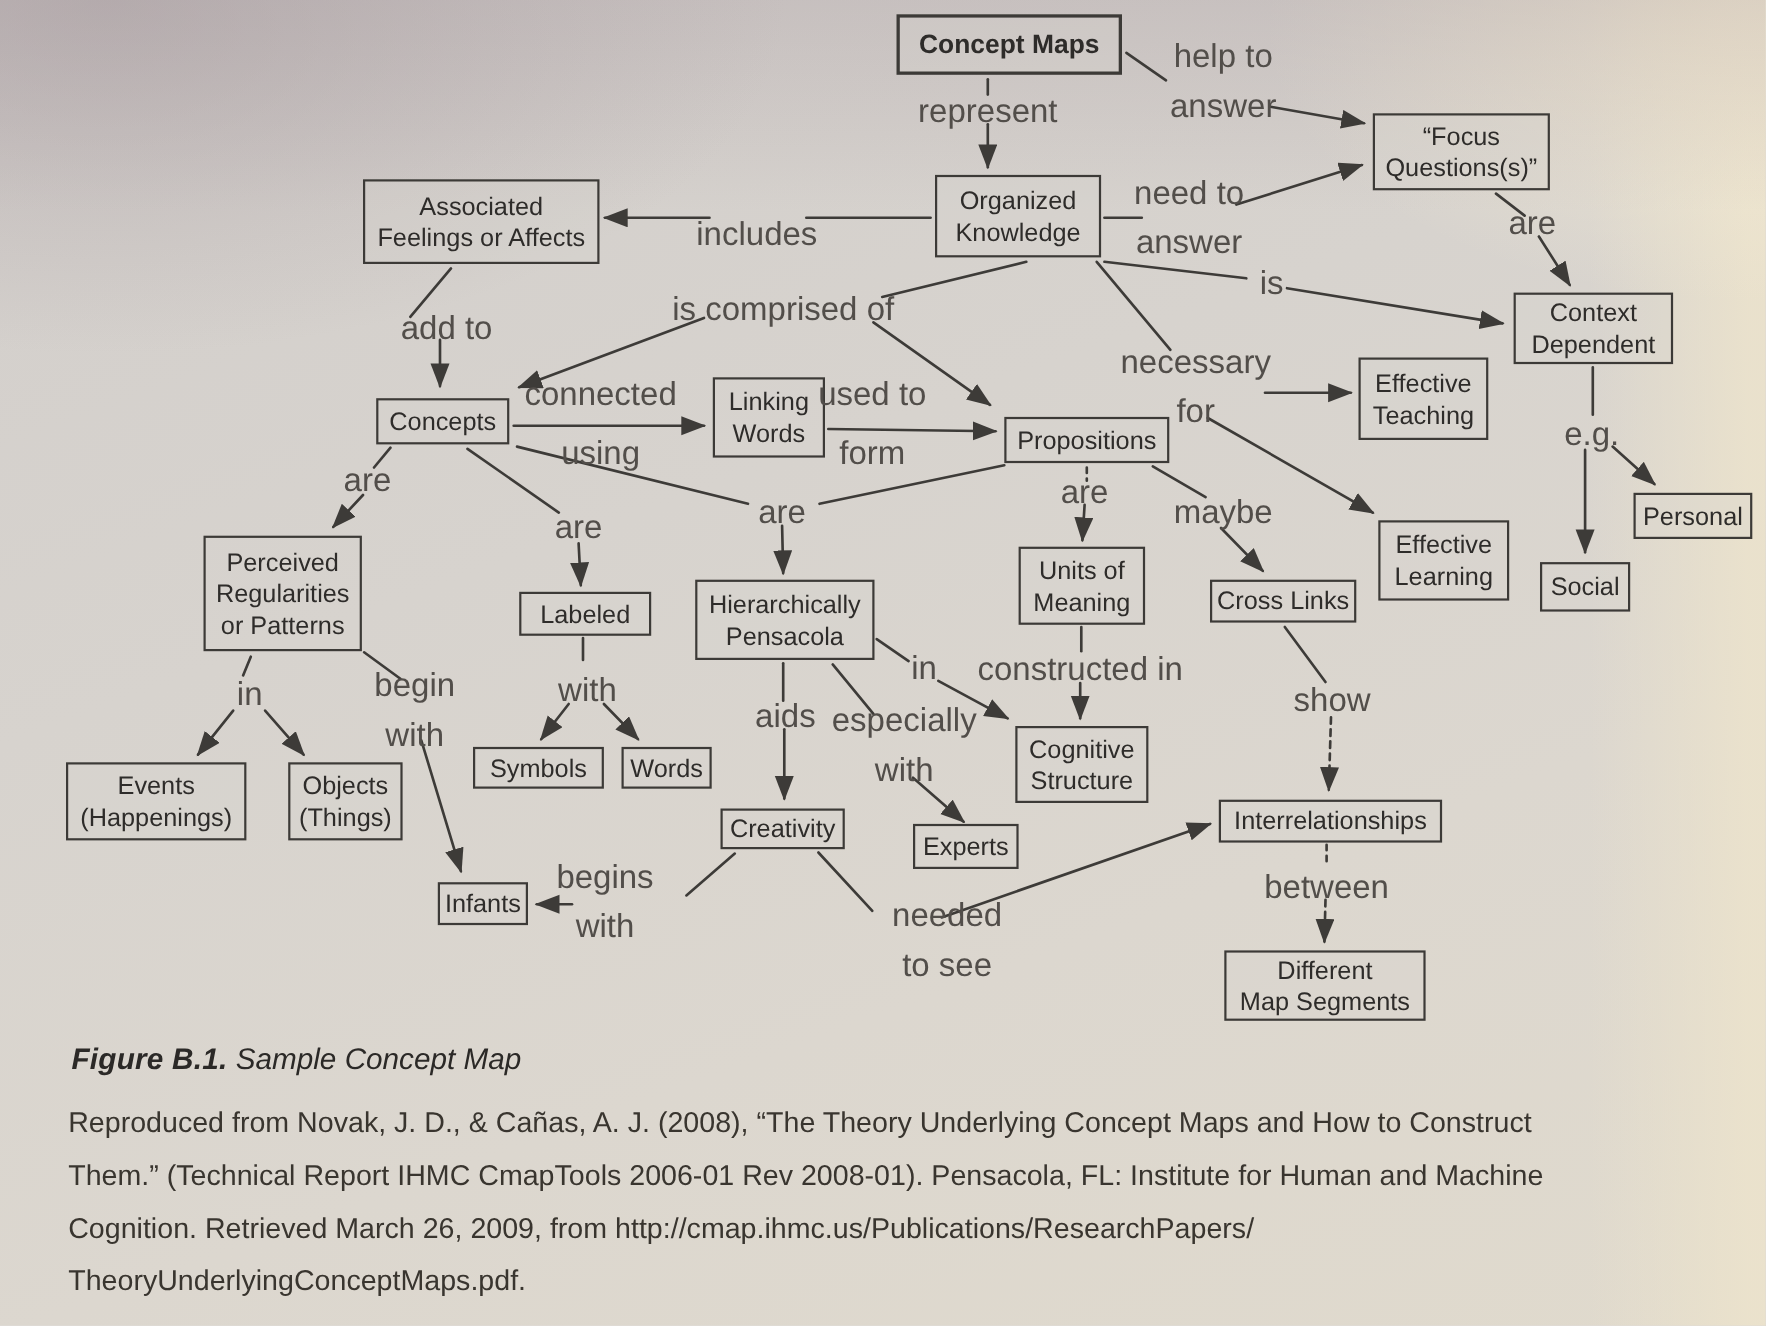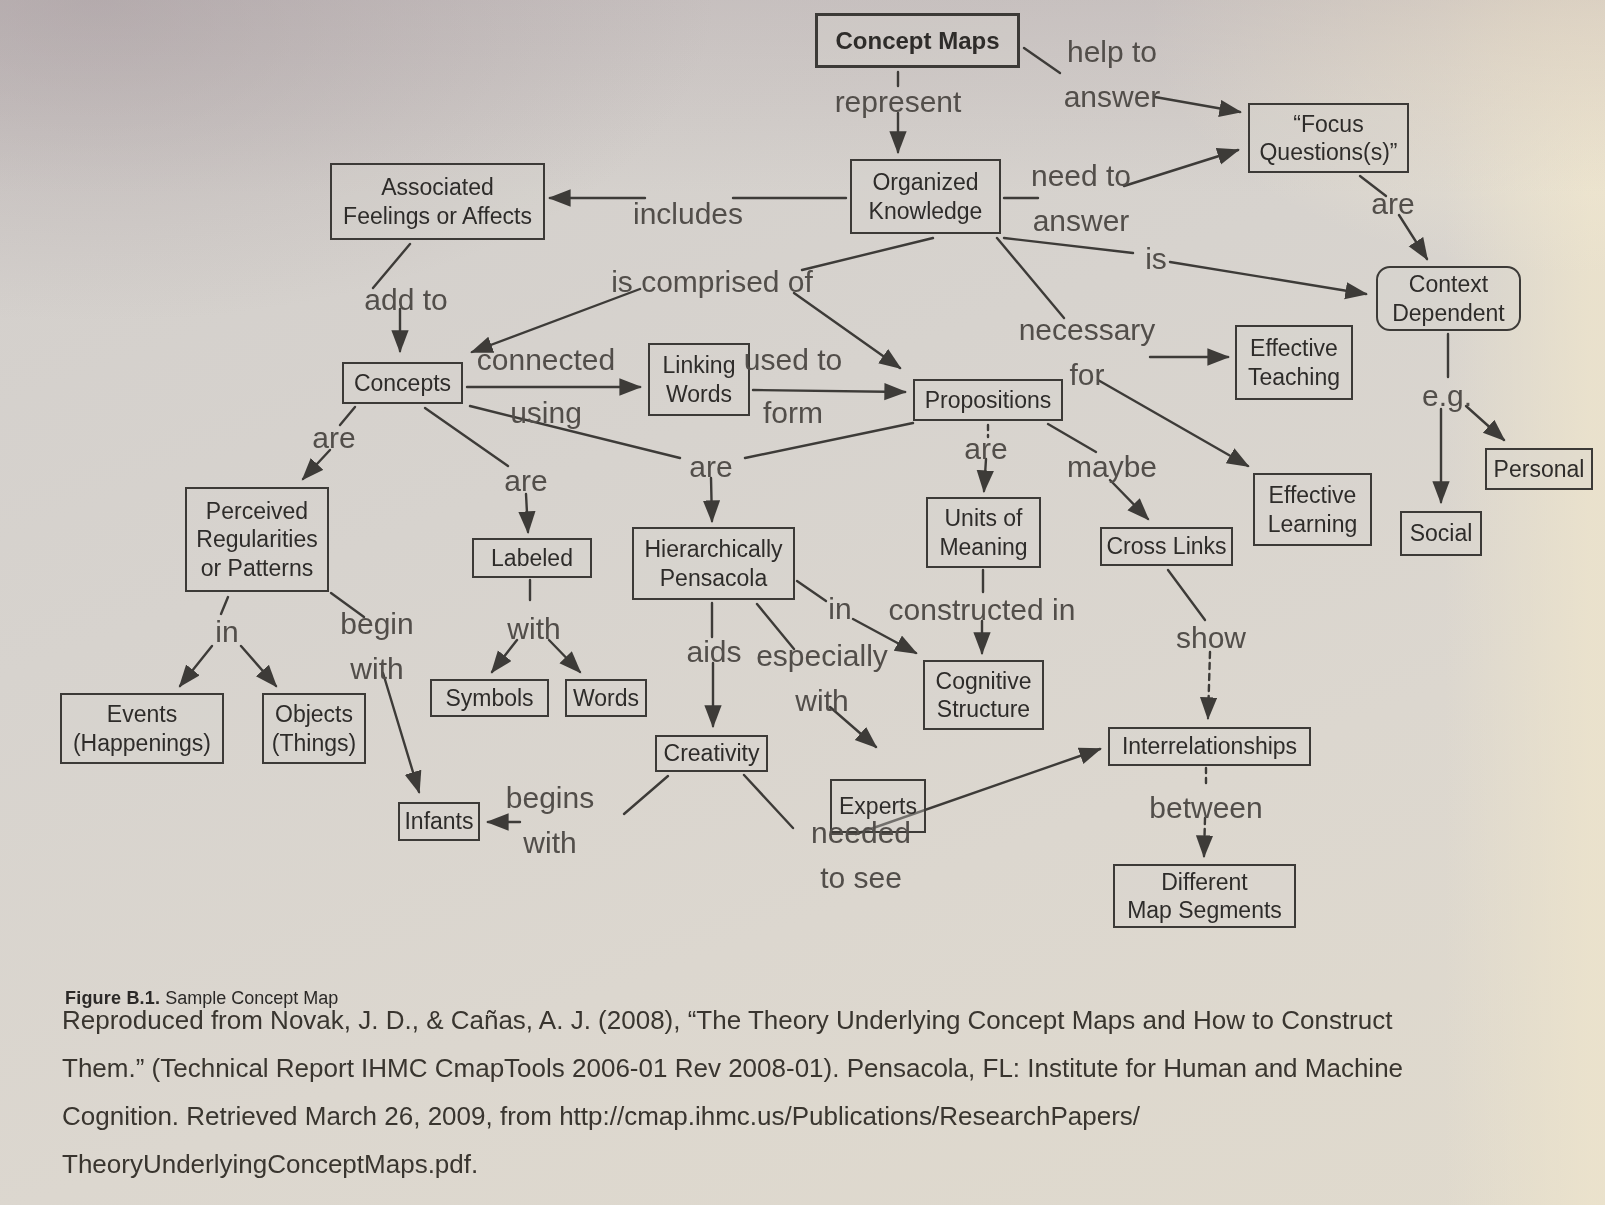--- a/index.html
+++ b/index.html
@@ -21,21 +21,21 @@
     background:rgba(215,211,205,0.35);box-sizing:border-box;
   }
   .node.bold{font-weight:700;border-width:3px;font-size:24px;}
   .elabel{
     position:absolute;transform:translate(-50%,-50%);
     color:#524e4a;font-size:30px;line-height:1.5;text-align:center;
     white-space:pre-line;
   }
   .elabel.gap{line-height:1.75;}
   svg.wires{position:absolute;left:0;top:0;}
-  #caption{position:absolute;left:65px;top:988px;font-size:18px;color:#2b2927;}
+  #caption{position:absolute;left:65px;top:948px;font-size:27px;color:#2b2927;font-style:italic;}
   #caption .cap-label{font-weight:700;letter-spacing:0.2px;}
   #citation{position:absolute;left:62px;top:996px;width:1480px;font-size:26px;
     line-height:48px;color:#39352f;}
 </style>
 </head>
 <body>
 
 <div id="page">
 
   <svg class="wires" width="1605" height="1205" viewBox="0 0 1605 1205">
@@ -136,21 +136,21 @@
     </g>
   </svg>
 
   <div class="node bold" style="left:815px;top:13px;width:205px;height:55px;">Concept Maps</div>
   <div class="node" style="left:1248px;top:103px;width:161px;height:70px;">“Focus
 Questions(s)”</div>
   <div class="node" style="left:330px;top:163px;width:215px;height:77px;">Associated
 Feelings or Affects</div>
   <div class="node" style="left:850px;top:159px;width:151px;height:75px;">Organized
 Knowledge</div>
-  <div class="node" style="left:1376px;top:266px;width:145px;height:65px;border-radius:14px;">Context
+  <div class="node" style="left:1376px;top:266px;width:145px;height:65px;">Context
 Dependent</div>
   <div class="node" style="left:342px;top:362px;width:121px;height:42px;">Concepts</div>
   <div class="node" style="left:648px;top:343px;width:102px;height:73px;">Linking
 Words</div>
   <div class="node" style="left:913px;top:379px;width:150px;height:42px;">Propositions</div>
   <div class="node" style="left:1235px;top:325px;width:118px;height:75px;">Effective
 Teaching</div>
   <div class="node" style="left:1253px;top:473px;width:119px;height:73px;">Effective
 Learning</div>
   <div class="node" style="left:1485px;top:448px;width:108px;height:42px;">Personal</div>
@@ -166,21 +166,21 @@
   <div class="node" style="left:1100px;top:527px;width:133px;height:39px;">Cross Links</div>
   <div class="node" style="left:60px;top:693px;width:164px;height:71px;">Events
 (Happenings)</div>
   <div class="node" style="left:262px;top:693px;width:104px;height:71px;">Objects
 (Things)</div>
   <div class="node" style="left:430px;top:679px;width:119px;height:38px;">Symbols</div>
   <div class="node" style="left:565px;top:679px;width:82px;height:38px;">Words</div>
   <div class="node" style="left:655px;top:735px;width:113px;height:37px;">Creativity</div>
   <div class="node" style="left:923px;top:660px;width:121px;height:70px;">Cognitive
 Structure</div>
-  <div class="node" style="left:830px;top:779px;width:96px;height:54px;">Experts</div>
+  <div class="node" style="left:830px;top:749px;width:96px;height:41px;">Experts</div>
   <div class="node" style="left:1108px;top:727px;width:203px;height:39px;">Interrelationships</div>
   <div class="node" style="left:398px;top:802px;width:82px;height:39px;">Infants</div>
   <div class="node" style="left:1113px;top:864px;width:183px;height:64px;">Different
 Map Segments</div>
 
   <div class="elabel" style="left:898px;top:101px;">represent</div>
   <div class="elabel" style="left:1112px;top:74px;">help to
 answer</div>
   <div class="elabel" style="left:688px;top:198px;margin-top:15px;">includes</div>
   <div class="elabel" style="left:1081px;top:198px;">need to

